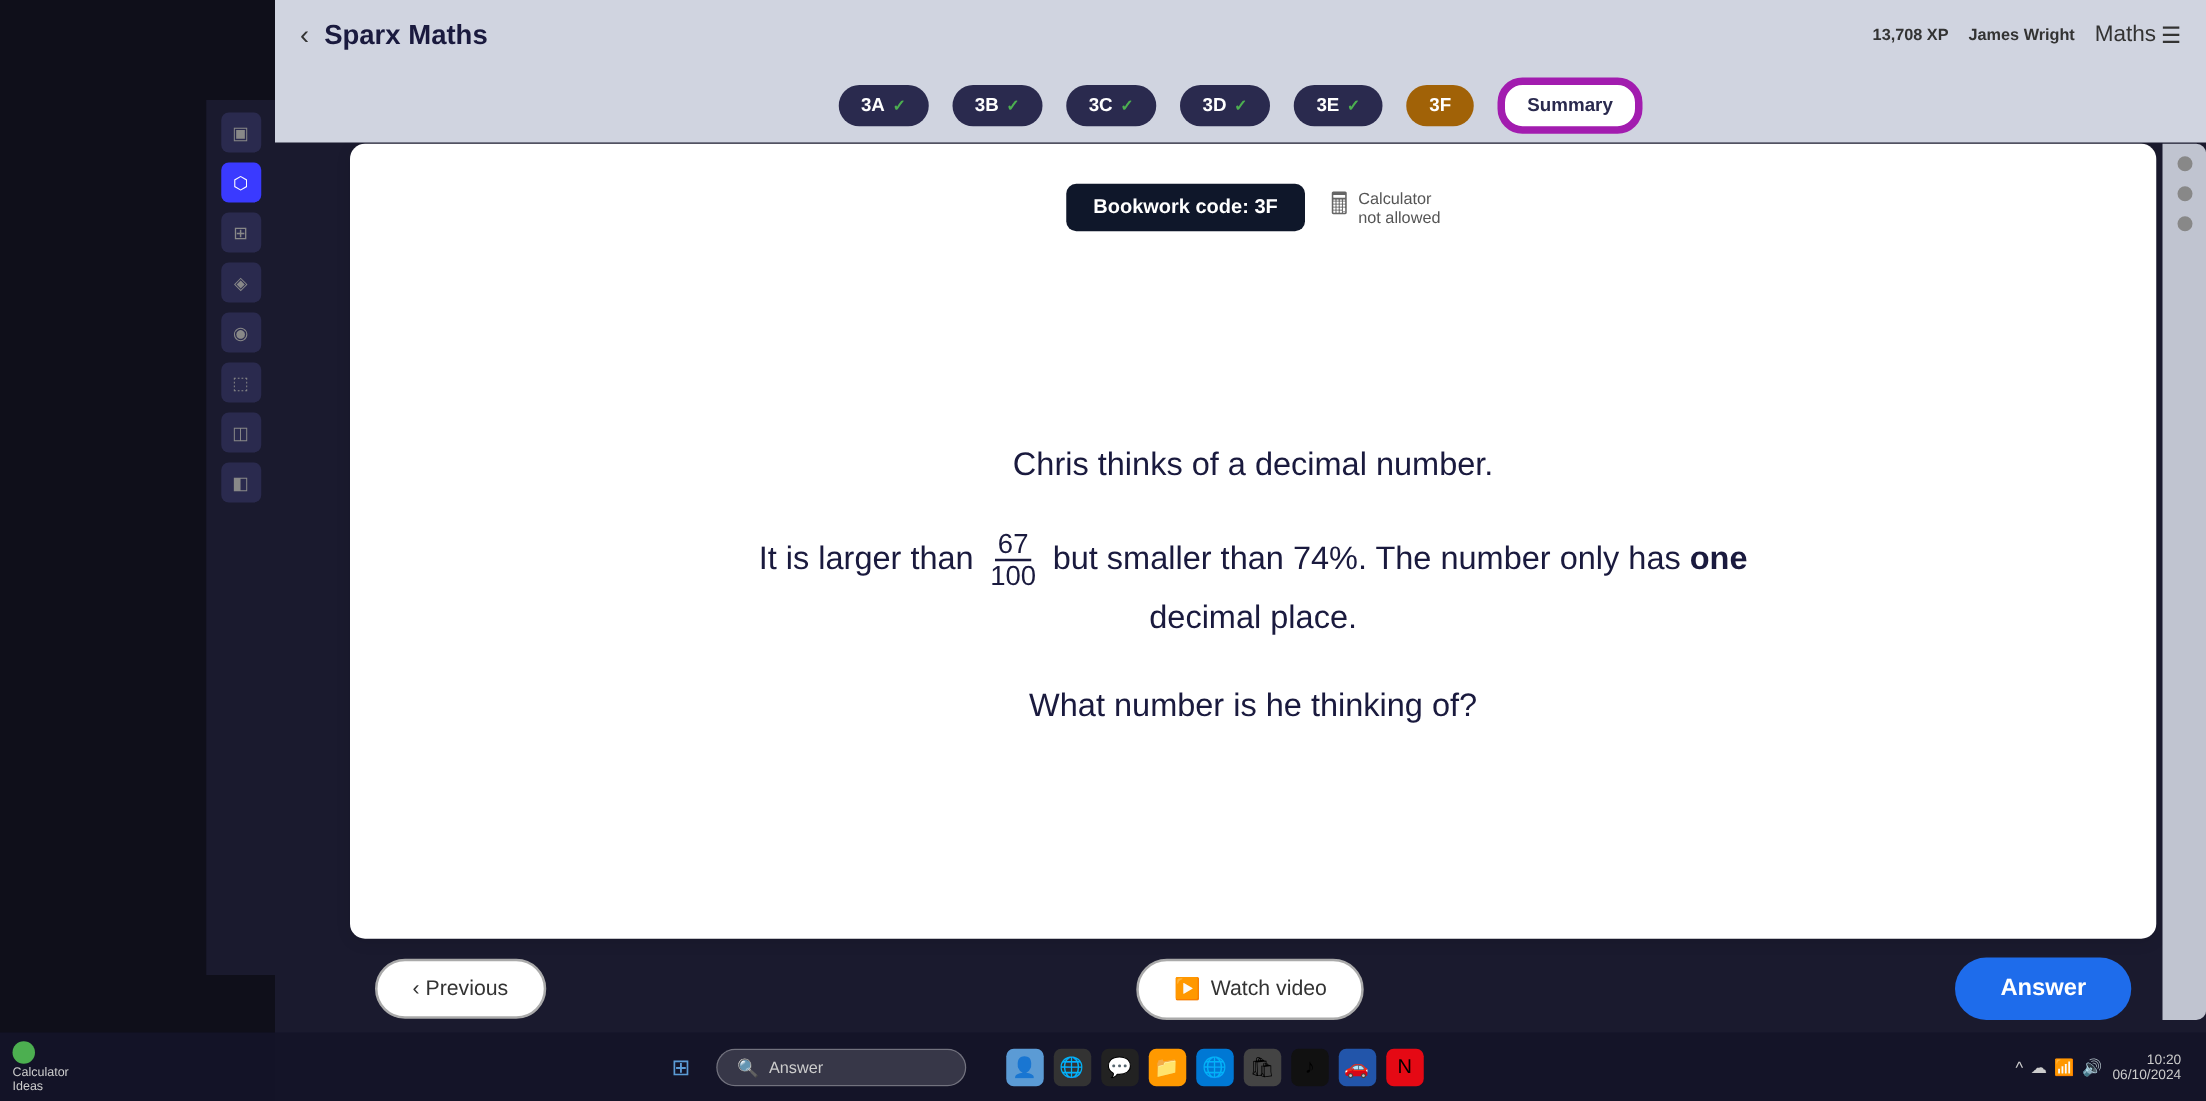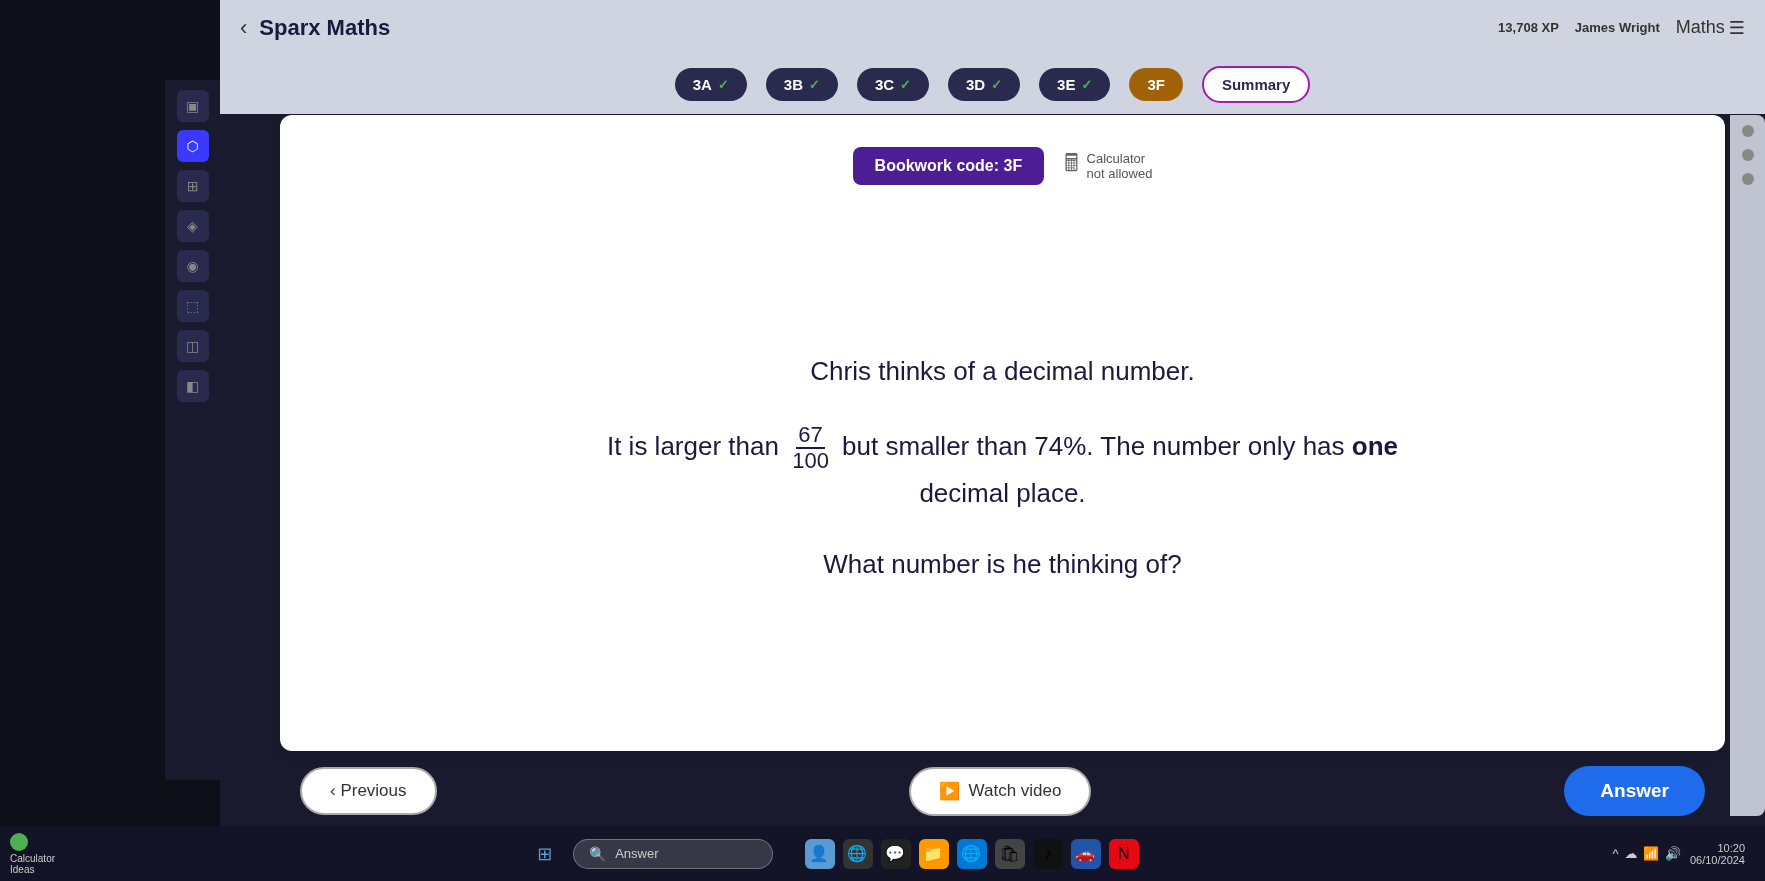--- a/index.html
+++ b/index.html
@@ -141,21 +141,21 @@
     }
 
     .tab-btn.active {
       background: #a16207;
       color: white;
     }
 
     .tab-btn.summary {
       background: white;
       color: #2a2a4e;
-      border: 2px solid #a21caf;
+      border: 6px solid #a21caf;
     }
 
     .check-mark {
       color: #4caf50;
       font-size: 13px;
     }
 
     
     .content-card {
       position: absolute;
@@ -173,21 +173,21 @@
 
     
     .bookwork-bar {
       margin-top: 30px;
       display: flex;
       align-items: center;
       gap: 20px;
     }
 
     .bookwork-code {
-      background: #4c1d95;
+      background: #0f172a;
       color: white;
       padding: 10px 22px;
       border-radius: 8px;
       font-size: 16px;
       font-weight: 600;
     }
 
     .calculator-info {
       display: flex;
       align-items: center;

